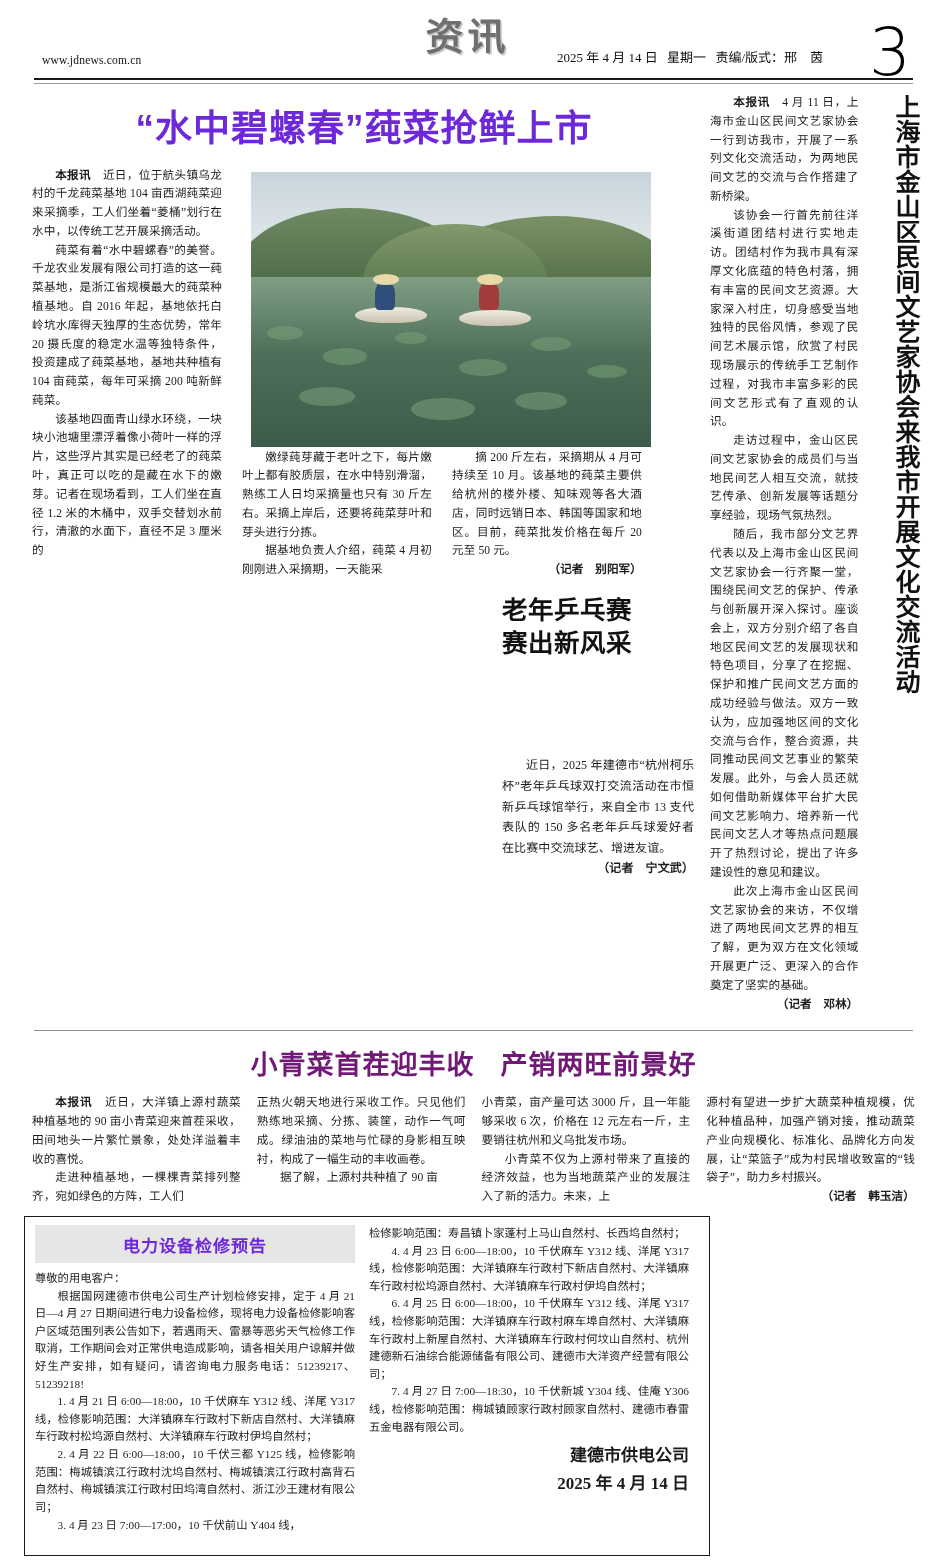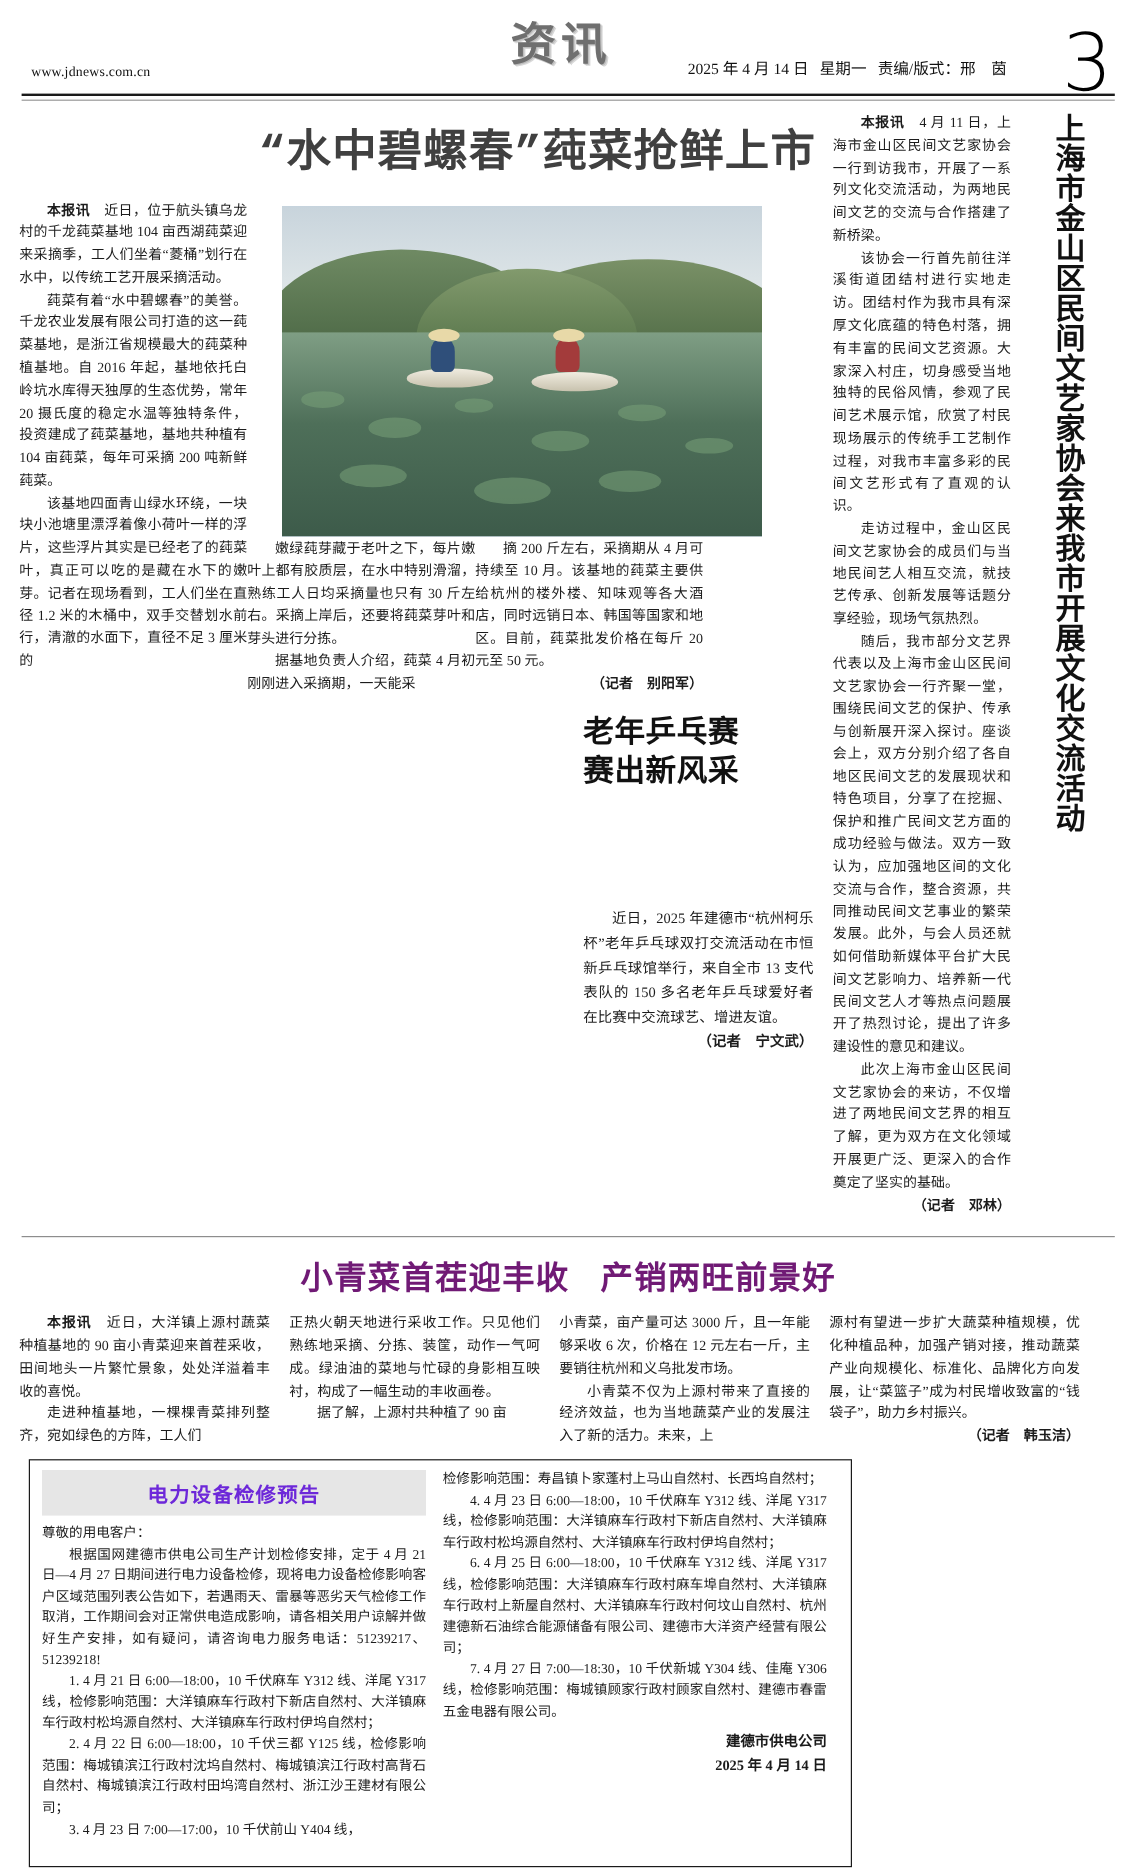--- a/index.html
+++ b/index.html
@@ -13,21 +13,21 @@
     font-family: "Liberation Serif", "DejaVu Serif", serif;
     color: #1a1a1a;
     position: relative;
     overflow: hidden;
   }
   .page {
     width: 947px;
     height: 1563px;
     position: relative;
     box-sizing: border-box;
-    padding: 0 16px;
+    padding: 0 32px;
   }
 
   
   .masthead {
     position: relative;
     height: 78px;
   }
   .masthead-url {
     position: absolute;
     left: 10px;
@@ -96,32 +96,32 @@
   .byline { text-align: right; font-weight: bold; margin-top: 2px; }
 
   
   .art1 {
     position: relative;
     margin-top: 10px;
     display: flex;
   }
   .art1-main { width: 664px; position: relative; }
   .art1-title {
-    font-family: Liberation Mono, monospace;
+    font-family: Liberation Sans, sans-serif;
     font-weight: bold;
     font-size: 37px;
     letter-spacing: 1px;
-    text-align: right;
-    color: #404040;
+    text-align: center;
+    color: #6d28d9;
     margin: 14px 0 16px 0;
     line-height: 1.15;
   }
   .art1-cols {
     display: flex;
-    gap: 0;
+    gap: 20px;
   }
   .art1-c1 { width: 190px; }
   .art1-c2 { width: 190px; position: relative; }
   .art1-c3 { width: 190px; position: relative; }
 
   .photo {
     background: linear-gradient(#9fb7c9, #7d9cb0);
     position: relative;
     overflow: hidden;
   }
@@ -285,21 +285,21 @@
     font-size: 11.3px;
     line-height: 1.56;
     text-align: justify;
     text-justify: inter-ideograph;
     color: #1c1c1c;
   }
   .notice-text p { margin: 0; text-indent: 2em; }
   .notice-text p.noindent { text-indent: 0; }
   .notice-sign {
     text-align: right;
-    font-size: 12px;
+    font-size: 17px;
     line-height: 1.6;
     margin-top: 6px;
     font-weight: bold;
   }
   .ad-box {
     flex: 1;
     margin-left: 10px;
     border: 1.5px solid #1a1a1a;
     box-sizing: border-box;
     height: 340px;

